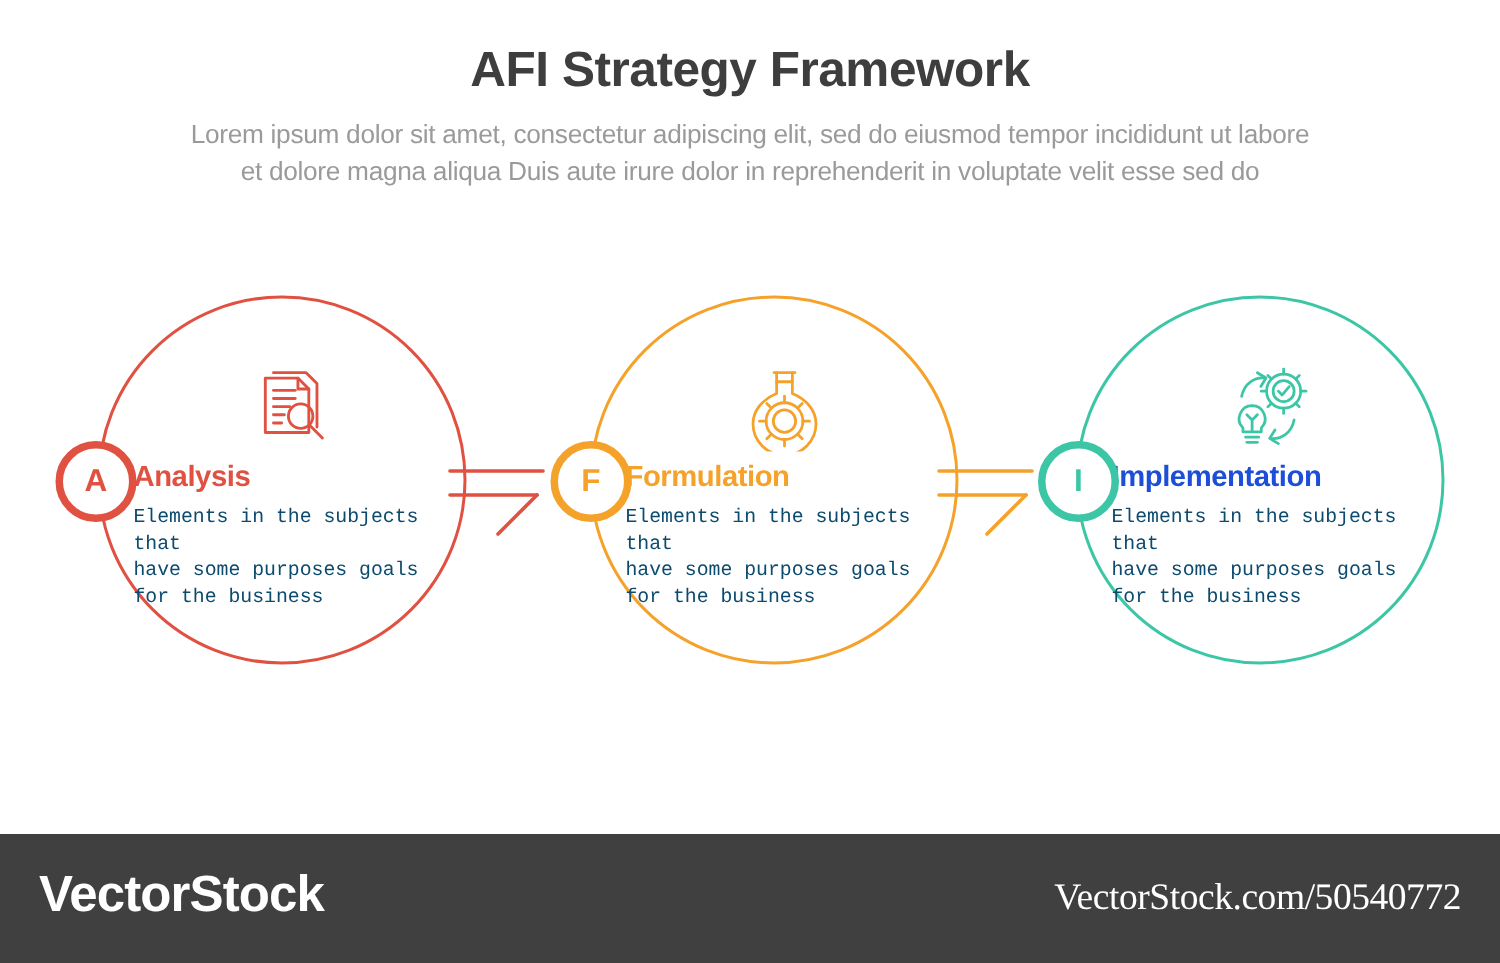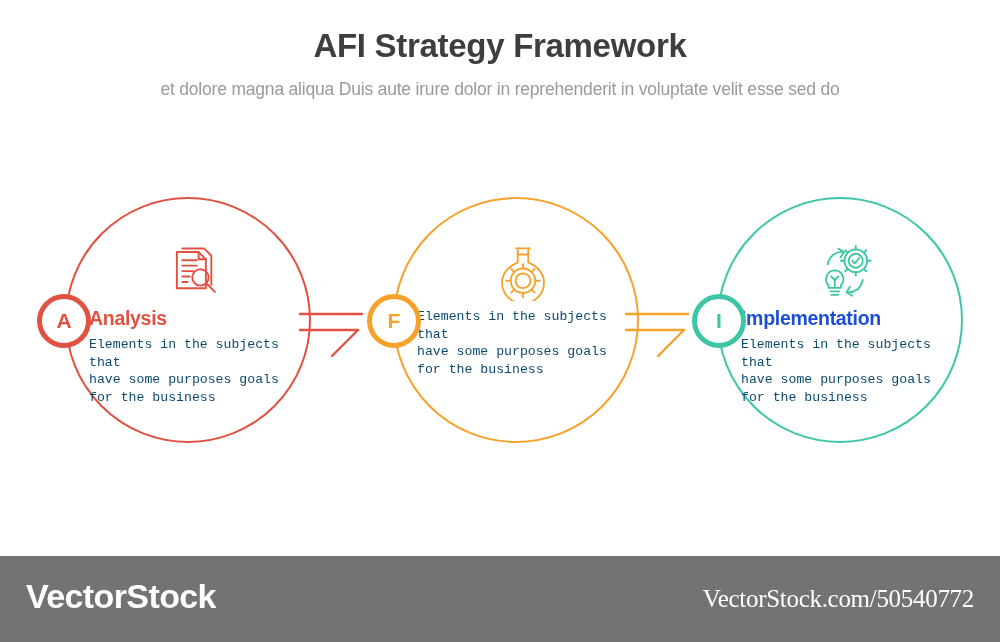--- a/index.html
+++ b/index.html
@@ -165,20 +165,21 @@
   }
 </style>
 </head>
 <body>
 
 <div id="canvas">
 
   <div class="header">
     <h1 class="title" style="color: rgb(62, 62, 62);">AFI Strategy Framework</h1>
     <p class="subtitle">
+      <span>Lorem ipsum dolor sit amet, consectetur adipiscing elit, sed do eiusmod tempor incididunt ut labore</span>
       <span>et dolore magna aliqua Duis aute irure dolor in reprehenderit in voluptate velit esse sed do</span>
     </p>
   </div>
 
   <div class="stage">
 
     <div class="node node-1" id="node-1" style="border-color: rgb(224, 81, 65);">
       <div class="node-content">
         <div class="node-icon">
           <svg width="58" height="58" viewBox="0 0 64 64" fill="none" stroke="#E05141" stroke-width="2.1" stroke-linecap="round" stroke-linejoin="round">
@@ -217,20 +218,21 @@
               <line x1="32" y1="57" x2="32" y2="62"></line>
               <line x1="18" y1="43" x2="13" y2="43"></line>
               <line x1="46" y1="43" x2="51" y2="43"></line>
               <line x1="22" y1="33" x2="18.5" y2="29.5"></line>
               <line x1="42" y1="53" x2="45.5" y2="56.5"></line>
               <line x1="42" y1="33" x2="45.5" y2="29.5"></line>
               <line x1="22" y1="53" x2="18.5" y2="56.5"></line>
             </g>
           </svg>
         </div>
+        <div class="node-title" id="title-2" style="color: rgb(245, 162, 43);">Formulation</div>
         <div class="node-desc">
           <span>Elements in the subjects that</span>
           <span>have  some purposes goals</span>
           <span>for the  business</span>
         </div>
       </div>
     </div>
 
     <div class="node node-3" id="node-3" style="border-color: rgb(61, 198, 166);">
       <div class="node-content">
@@ -295,18 +297,18 @@
     </div>
     <div class="badge badge-2" id="badge-2" style="border-color: rgb(245, 162, 43); color: rgb(245, 162, 43);">
       <span>F</span>
     </div>
     <div class="badge badge-3" id="badge-3" style="border-color: rgb(61, 198, 166); color: rgb(61, 198, 166);">
       <span>I</span>
     </div>
 
   </div>
 
-  <div class="footer" style="background: #737373;">
+  <div class="footer" style="background: #404040;">
     <div class="footer-logo">VectorStock</div>
     <div class="footer-url">VectorStock.com/50540772</div>
   </div>
 
 </div>
 
 </body></html>

